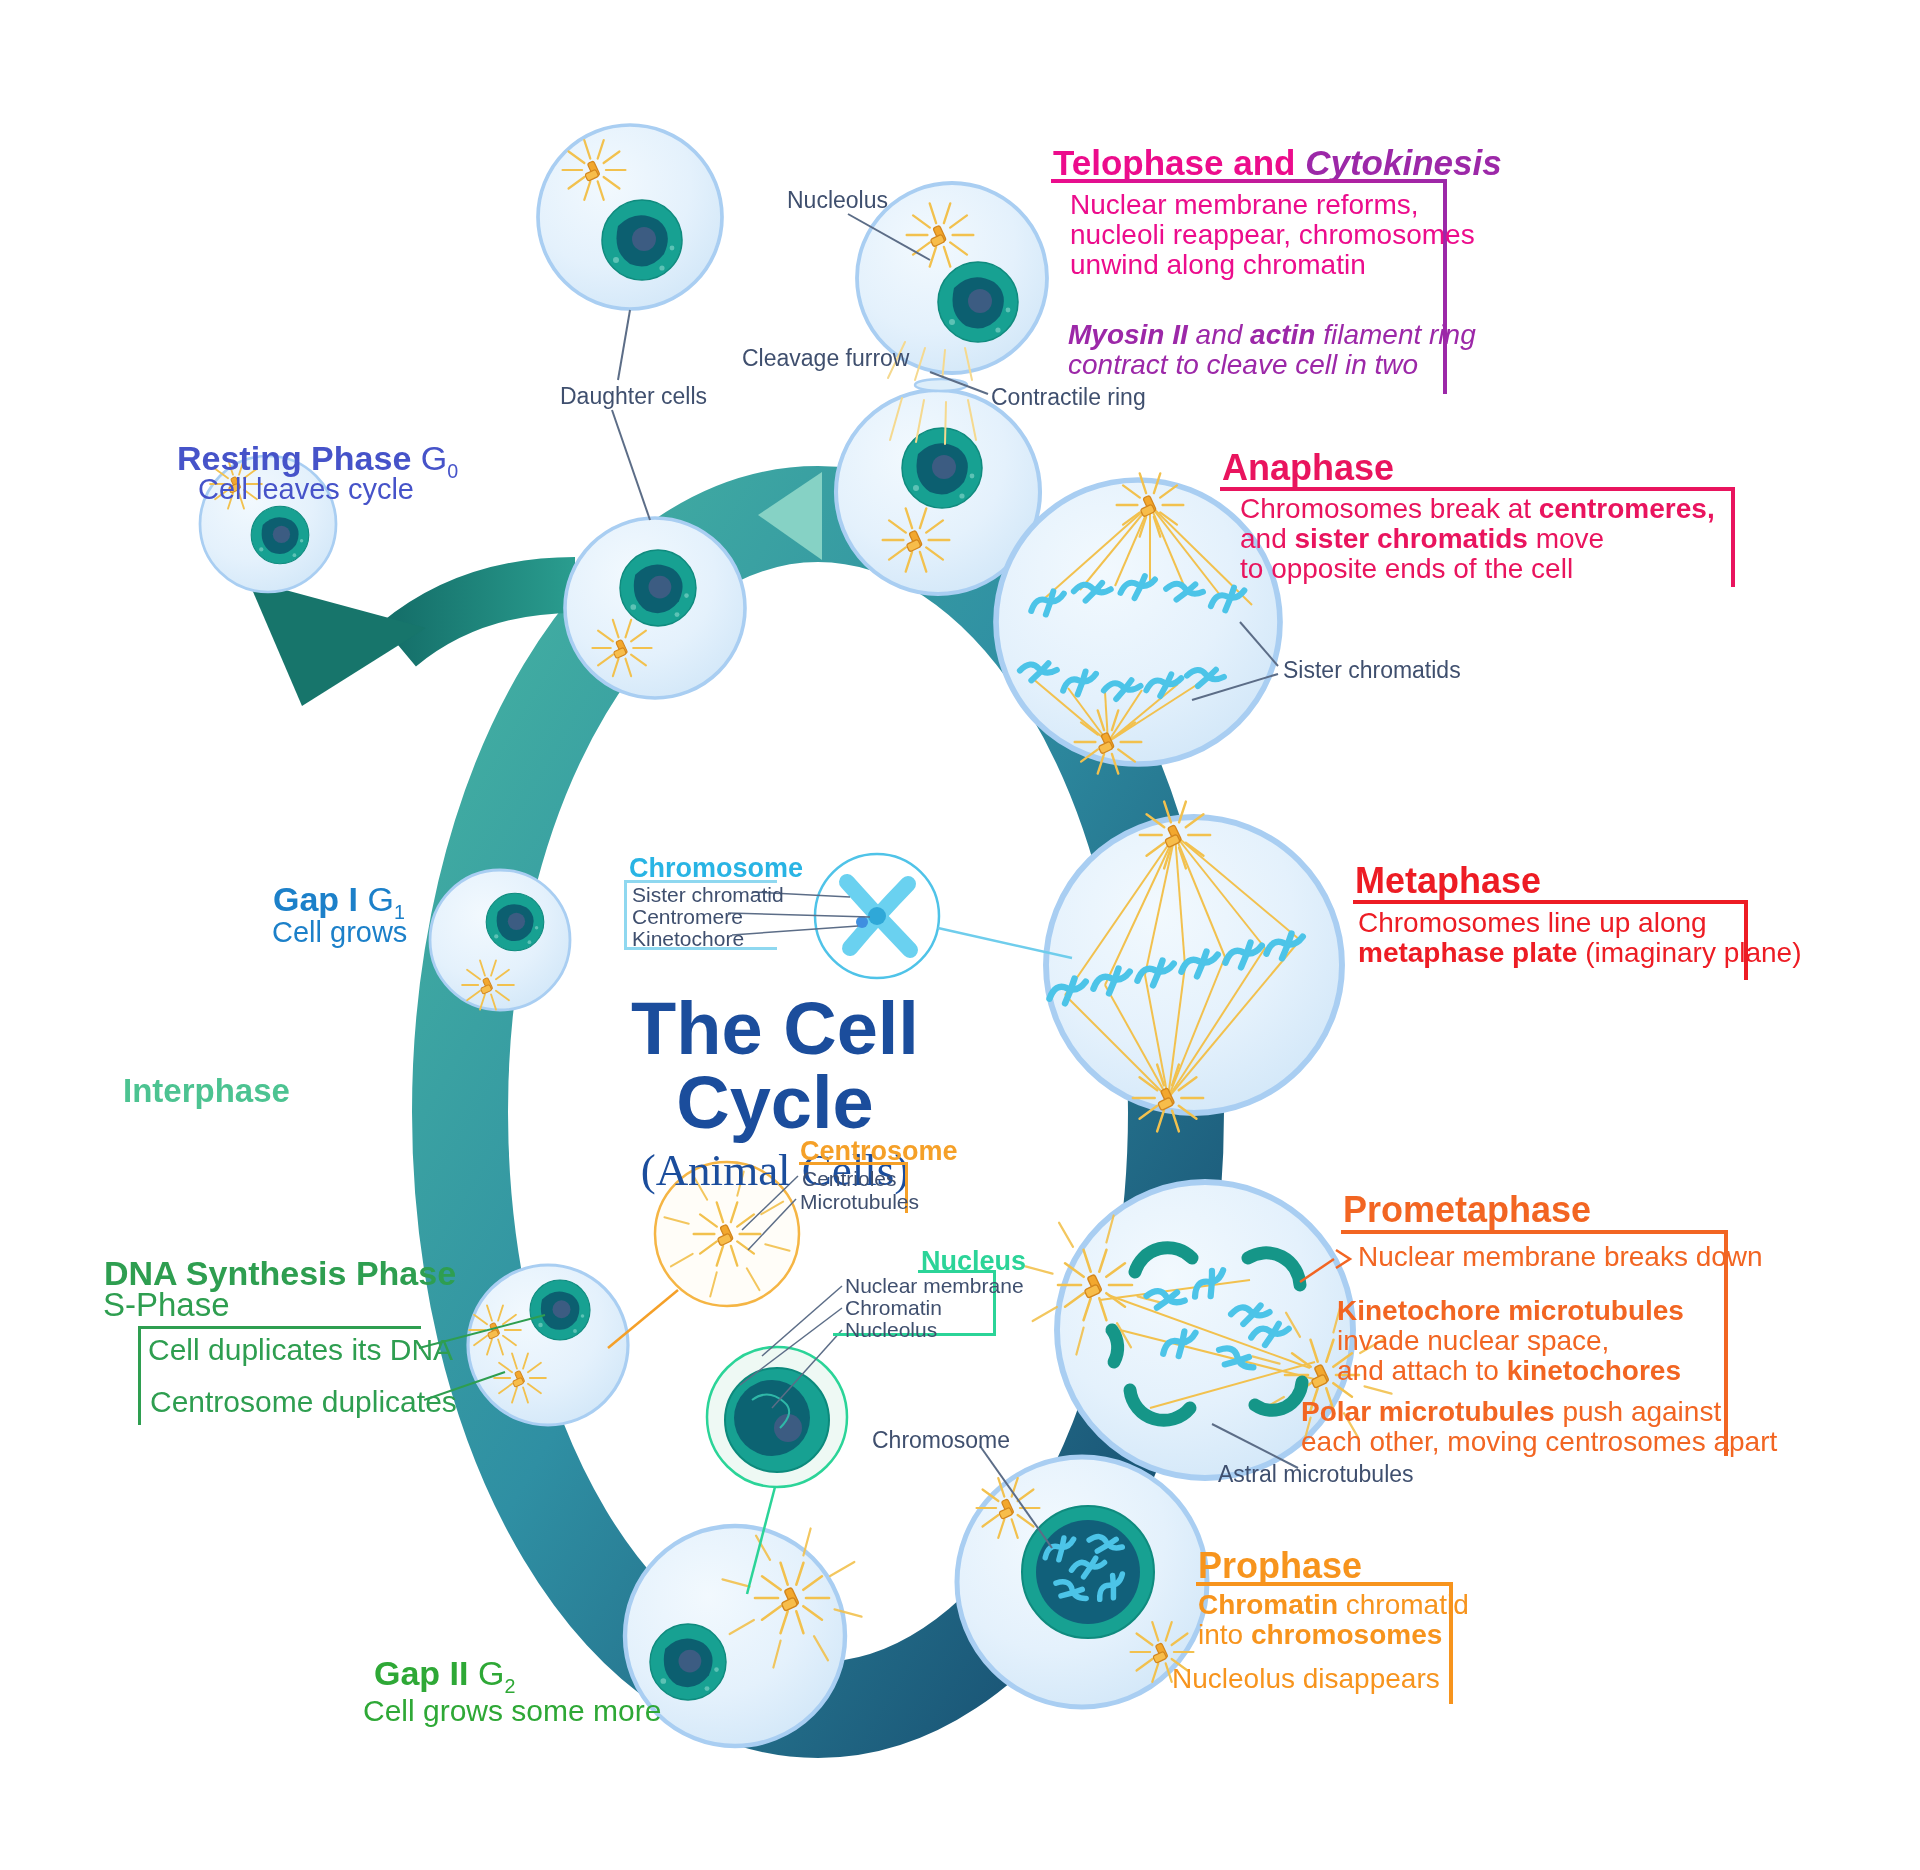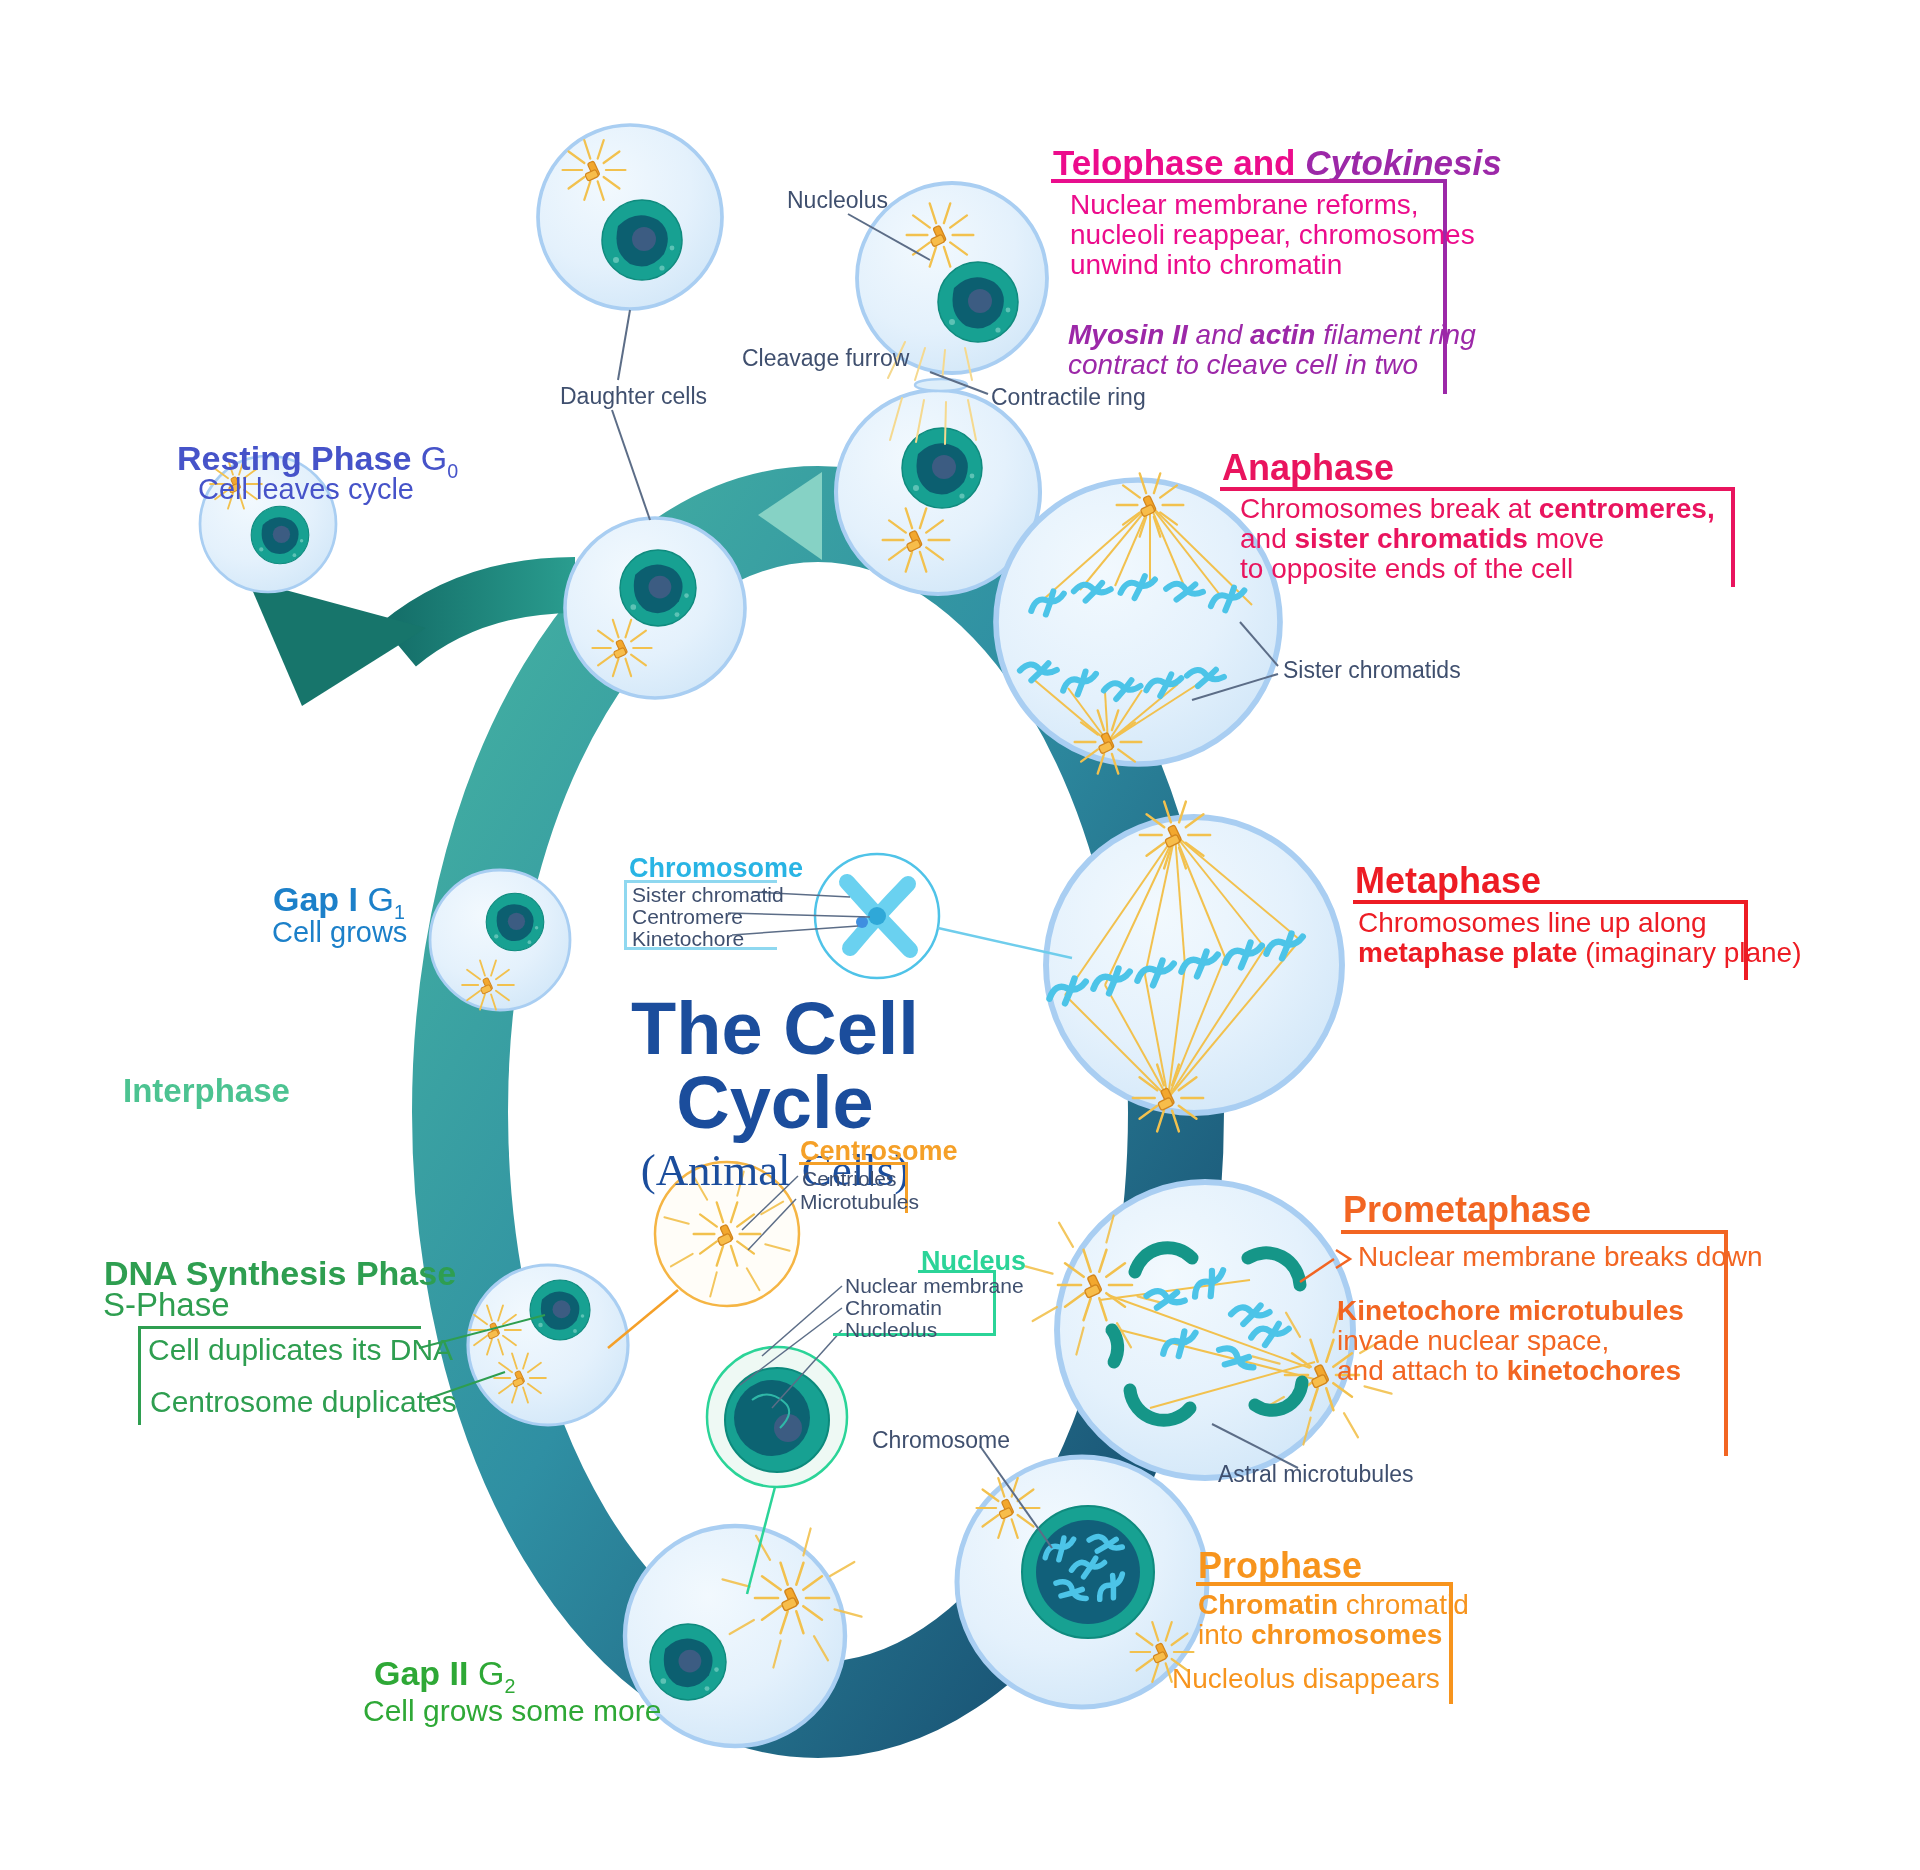--- a/index.html
+++ b/index.html
@@ -344,21 +344,21 @@
 
 <div class="abs title35" style="left:1053px;top:145px;">
   <b class="c-pink">Telophase</b>
   <span class="c-pink">and</span>
   <b class="c-purple">Cytokinesis</b>
 </div>
 <div class="rule" style="left:1051px;top:179px;width:395px;height:4px;background:linear-gradient(90deg,var(--telophase_pink),var(--cytokinesis_purple));"></div>
 <div class="rule" style="left:1443px;top:179px;width:4px;height:215px;background:var(--cytokinesis_purple);"></div>
 <div class="abs p28 pre c-pink" style="left:1070px;top:190px;">Nuclear membrane reforms,
 nucleoli reappear, chromosomes
-unwind into chromatin</div>
+unwind along chromatin</div>
 <div class="abs p28 c-purple" style="left:1068px;top:320px;">
   <b>Myosin II</b><span> and </span><b>actin</b><span> filament ring</span><br>
   <span>contract to cleave cell in two</span>
 </div>
 
 <div class="abs title35 c-crimson" style="left:1222px;top:450px;font-size:36px;">Anaphase</div>
 <div class="rule" style="left:1220px;top:487px;width:515px;height:4px;background:var(--anaphase_crimson);"></div>
 <div class="rule" style="left:1731px;top:487px;width:4px;height:100px;background:var(--anaphase_crimson);"></div>
 <div class="abs p28 c-crimson" style="left:1240px;top:494px;">
   <span>Chromosomes break at </span><b>centromeres,</b><br>
@@ -376,20 +376,24 @@
 
 <div class="abs title35 c-ora1" style="left:1343px;top:1192px;font-size:36px;">Prometaphase</div>
 <div class="rule" style="left:1341px;top:1230px;width:387px;height:4px;background:var(--prometaphase_orange);"></div>
 <div class="rule" style="left:1724px;top:1230px;width:4px;height:226px;background:var(--prometaphase_orange);"></div>
 <div class="abs p28 c-ora1" style="left:1358px;top:1242px;">Nuclear membrane breaks down</div>
 <div class="abs p28 c-ora1" style="left:1337px;top:1296px;">
   <b>Kinetochore microtubules</b><br>
   <span>invade nuclear space,</span><br>
   <span>and attach to </span><b>kinetochores</b>
 </div>
+<div class="abs p28 c-ora1" style="left:1301px;top:1397px;">
+  <b>Polar microtubules</b><span> push against</span><br>
+  <span>each other, moving centrosomes apart</span>
+</div>
 
 <div class="abs title35 c-ora2" style="left:1198px;top:1548px;font-size:36px;">Prophase</div>
 <div class="rule" style="left:1196px;top:1582px;width:257px;height:4px;background:var(--prophase_orange);"></div>
 <div class="rule" style="left:1449px;top:1582px;width:4px;height:122px;background:var(--prophase_orange);"></div>
 <div class="abs p28 c-ora2" style="left:1198px;top:1590px;">
   <b>Chromatin</b><span> chromatid</span><br>
   <span>into </span><b>chromosomes</b>
 </div>
 <div class="abs p28 c-ora2" style="left:1172px;top:1664px;">Nucleolus disappears</div>
 

